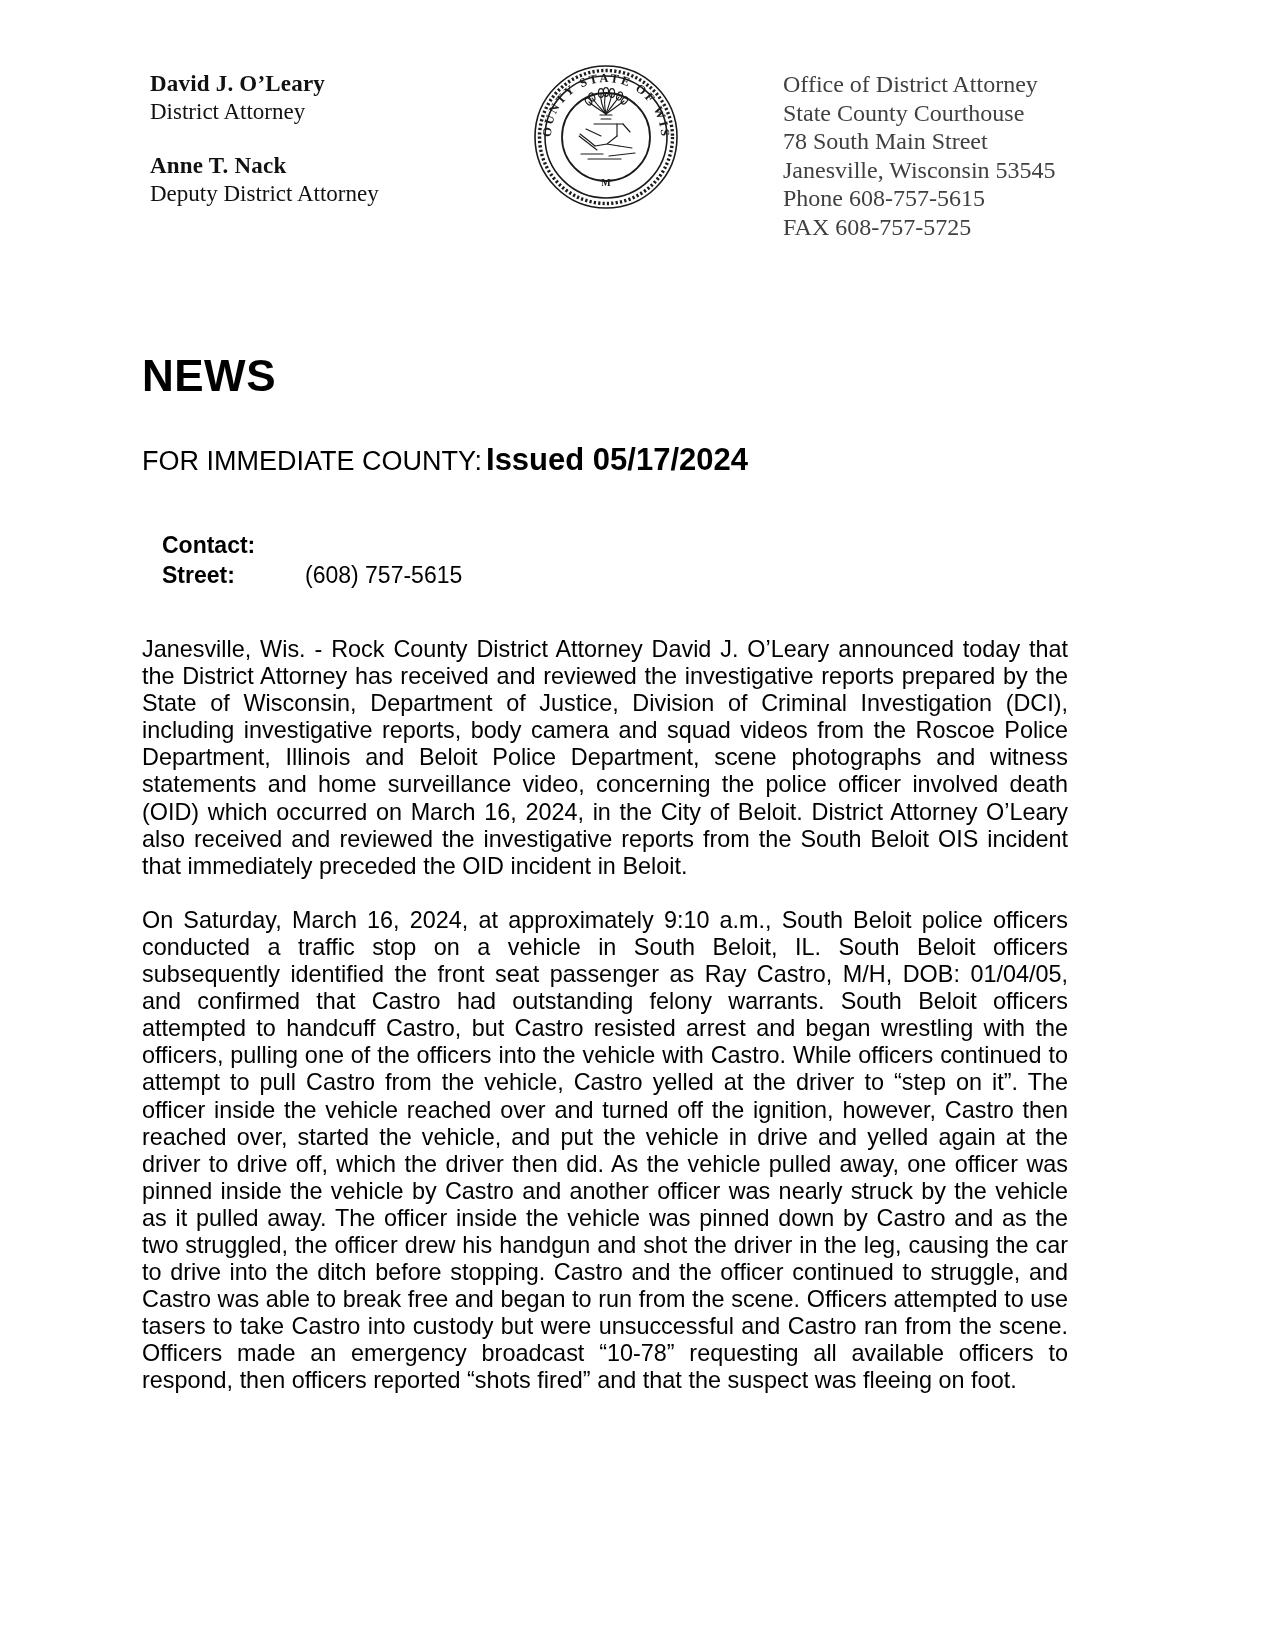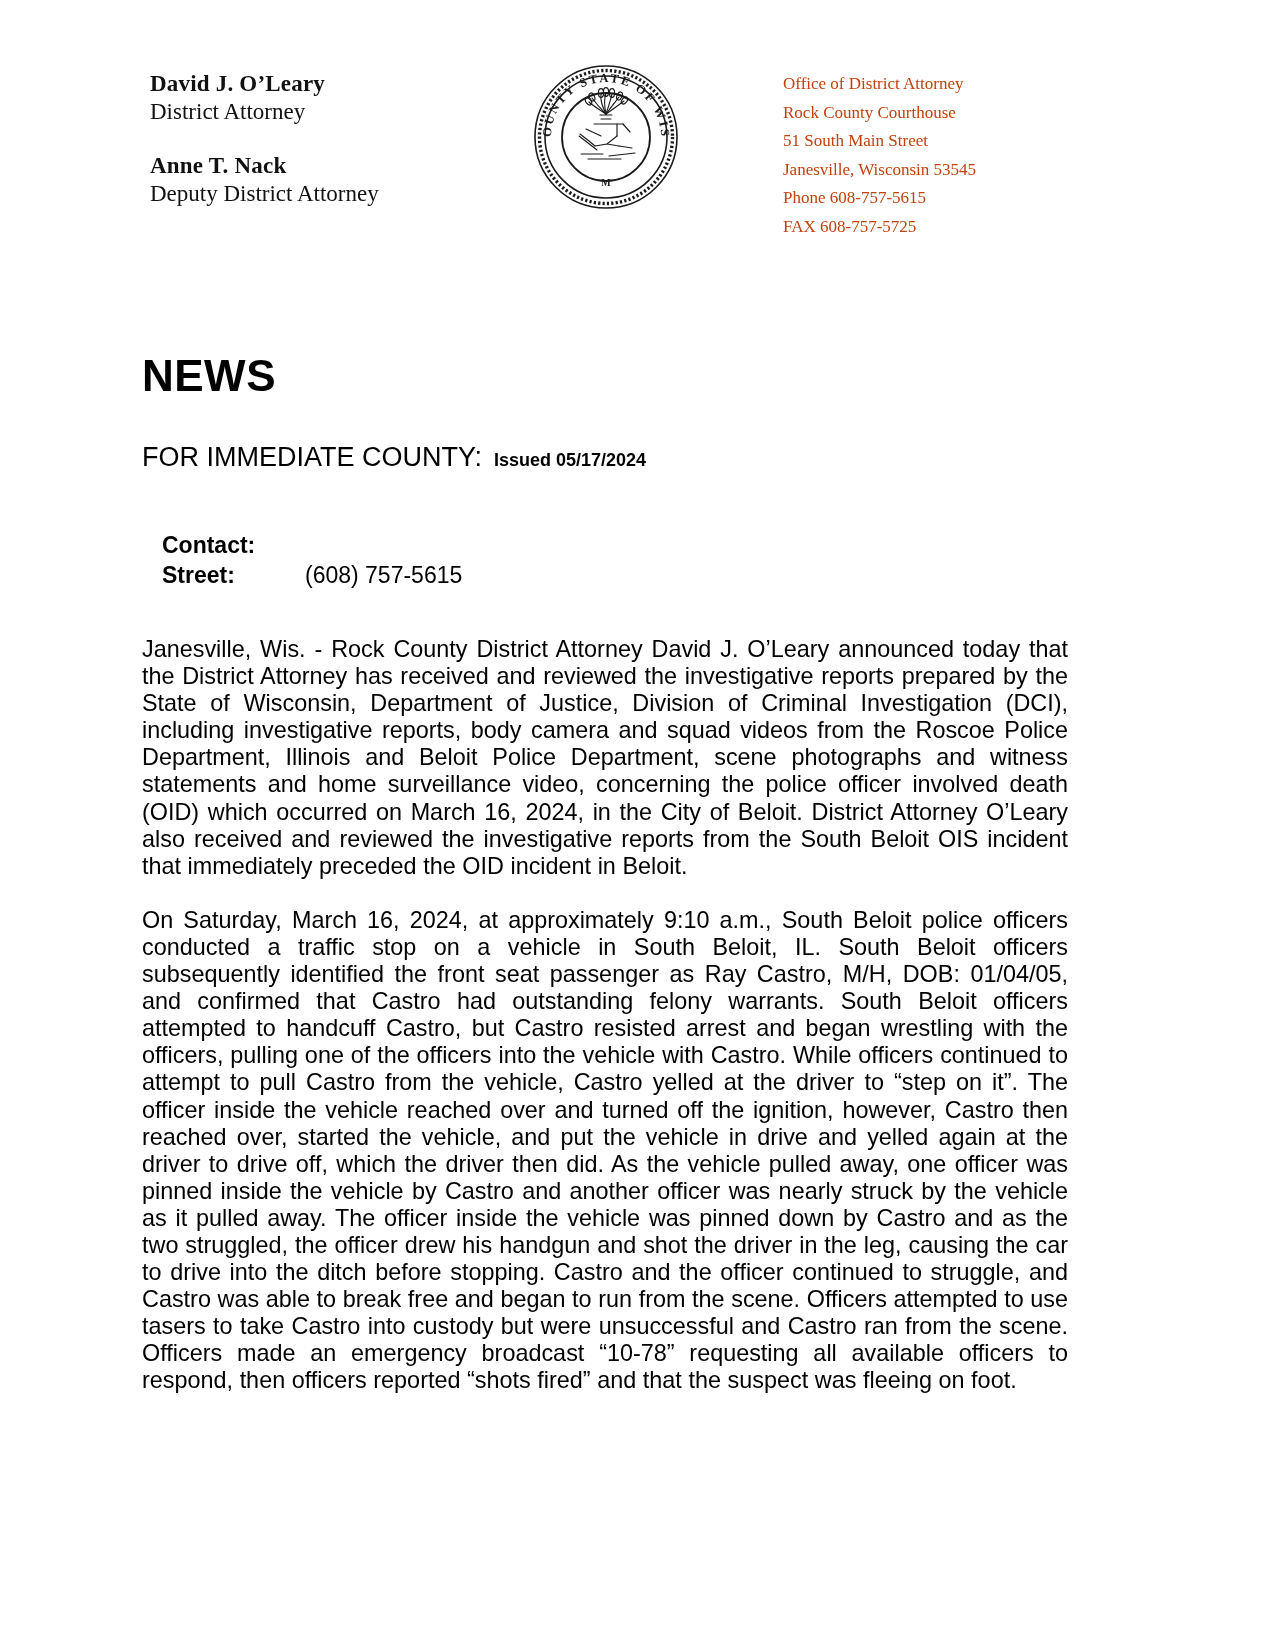--- a/index.html
+++ b/index.html
@@ -59,23 +59,23 @@
     position: relative;
     width: 150px;
     height: 150px;
     margin: 0 auto;
   }
   .lh-right {
     position: absolute;
     left: 783px;
     top: 8px;
     font-family: "Liberation Serif", serif;
-    font-size: 17px;
+    font-size: 24px;
     line-height: 28.5px;
-    color: #c2410c;
+    color: #404040;
     white-space: nowrap;
   }
 
   
   .news-title {
     position: absolute;
     left: 142px;
     top: 352px;
     font-size: 44px;
     font-weight: bold;
@@ -89,23 +89,23 @@
     left: 142px;
     top: 442px;
     white-space: nowrap;
   }
   .release-line .rl-main {
     font-size: 27px;
     font-weight: normal;
     letter-spacing: 0px;
   }
   .release-line .rl-issued {
-    font-size: 18px;
-    font-weight: bold;
-    margin-left: 12px;
+    font-size: 31px;
+    font-weight: bold;
+    margin-left: 4px;
   }
 
   
   .contact-block {
     position: absolute;
     left: 142px;
     top: 530px;
     font-size: 23px;
     line-height: 30px;
   }
@@ -210,22 +210,22 @@
             <path d="M50,92 L72,92"></path>
             <path d="M78,94 L104,91"></path>
             <path d="M57,97 L90,97"></path>
           </g>
         </svg>
       </div>
     </div>
 
     <div class="lh-right">
       <div>Office of District Attorney</div>
-      <div>Rock County Courthouse</div>
-      <div>51 South Main Street</div>
+      <div>State County Courthouse</div>
+      <div>78 South Main Street</div>
       <div>Janesville, Wisconsin  53545</div>
       <div>Phone 608-757-5615</div>
       <div>FAX 608-757-5725</div>
     </div>
   </div>
 
   <div class="news-title">NEWS</div>
 
   <div class="release-line">
     <span class="rl-main">FOR IMMEDIATE COUNTY:</span><span class="rl-issued">Issued 05/17/2024</span>

